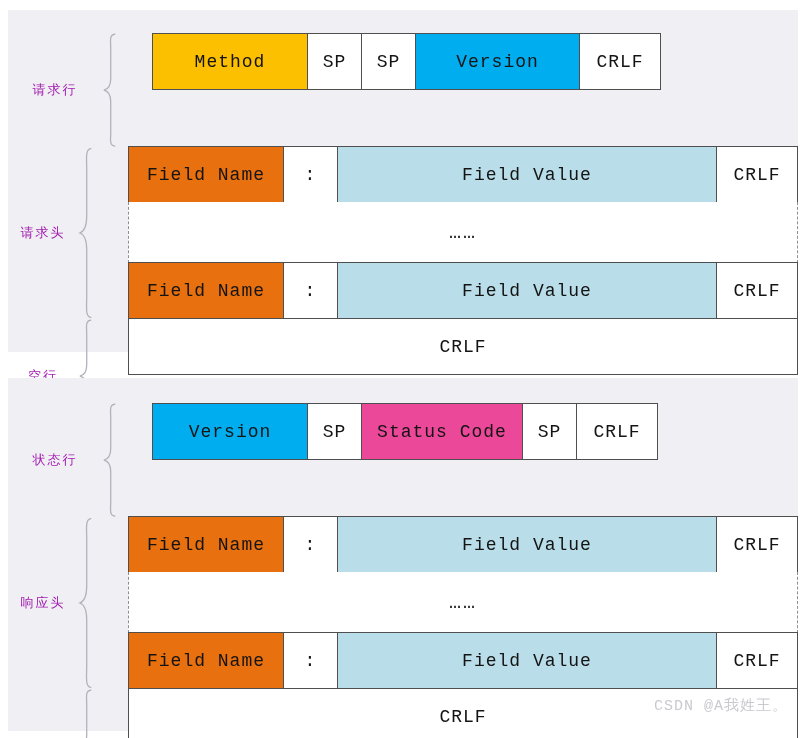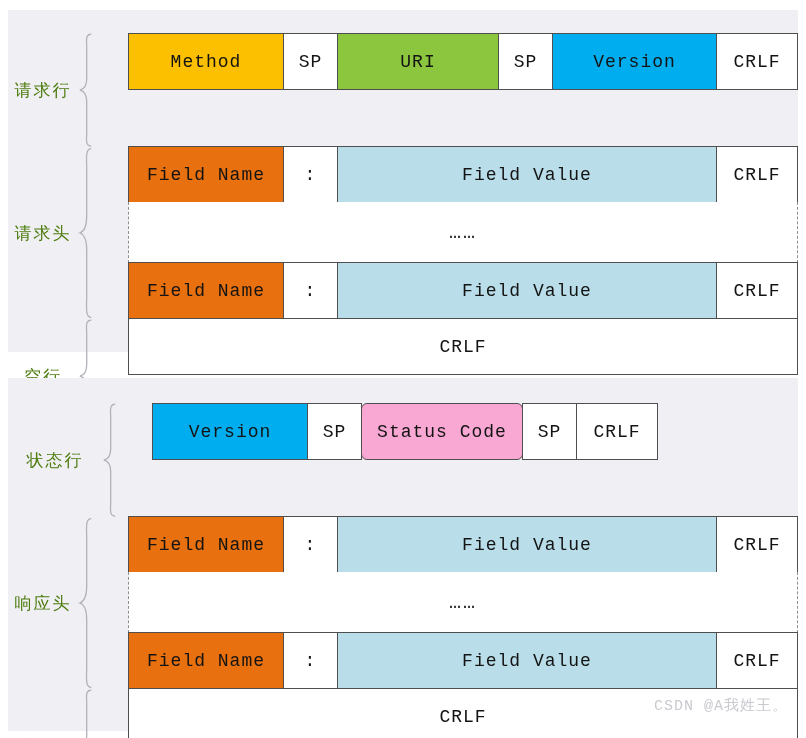--- a/index.html
+++ b/index.html
@@ -12,21 +12,21 @@
     position:absolute;left:8px;width:790px;background:#F0EFF4;
     box-sizing:border-box;
   }
   #panel-request{top:10px;height:342px;padding-top:23px;}
   #panel-response{top:378px;height:353px;padding-top:25px;}
   .section{display:flex;align-items:stretch;padding-left:1px;}
   .section + .section .rows{margin-top:-1px;border-radius:10px;}
   .sec-label{
     width:92px;align-self:center;text-align:center;
     font-family:"Liberation Sans","DejaVu Sans",sans-serif;
-    font-size:17px;color:#4d7c0f;letter-spacing:2px;white-space:nowrap;
+    font-size:13px;color:#a21caf;letter-spacing:2px;white-space:nowrap;
   }
   .brace{width:16px;flex:0 0 16px;display:block;}
   .rows{display:flex;flex-direction:column;}
   .row{display:flex;padding-left:35px;}
   .row + .row{margin-top:-1px;}
   .cell{
     box-sizing:border-box;height:57px;border:1px solid #4f4f4f;
     display:flex;align-items:center;justify-content:center;
     font-size:18px;letter-spacing:1px;color:#141414;background:#fff;
   }
@@ -57,21 +57,20 @@
 
   <div class="section">
     <div class="sec-label">请求行</div>
     <svg class="brace" viewBox="0 0 14 100" preserveAspectRatio="none">
         <path d="M12.5,1 C7,1 8.5,7 8.5,13 L8.5,40 C8.5,46 7,49 2.5,50 C7,51 8.5,54 8.5,60 L8.5,87 C8.5,93 7,99 12.5,99" fill="none" stroke="#b2b2ba" stroke-width="1.3" vector-effect="non-scaling-stroke"></path>
       </svg>
     <div class="rows">
       <div class="row">
         <div class="cell cw-a" style="background-color: rgb(252, 192, 0);">Method</div>
         <div class="cell cw-b" style="background-color: rgb(255, 255, 255);">SP</div>
-        <div class="cell cw-c" style="background-color: rgb(140, 198, 63);">URI</div>
         <div class="cell cw-b" style="background-color: rgb(255, 255, 255);">SP</div>
         <div class="cell cw-d" style="background-color: rgb(0, 174, 239);">Version</div>
         <div class="cell cw-e" style="background-color: rgb(255, 255, 255);">CRLF</div>
       </div>
     </div>
   </div>
 
   <div class="section">
     <div class="sec-label">请求头</div>
     <svg class="brace" viewBox="0 0 14 100" preserveAspectRatio="none">
@@ -114,21 +113,21 @@
 
   <div class="section">
     <div class="sec-label">状态行</div>
     <svg class="brace" viewBox="0 0 14 100" preserveAspectRatio="none">
         <path d="M12.5,1 C7,1 8.5,7 8.5,13 L8.5,40 C8.5,46 7,49 2.5,50 C7,51 8.5,54 8.5,60 L8.5,87 C8.5,93 7,99 12.5,99" fill="none" stroke="#b2b2ba" stroke-width="1.3" vector-effect="non-scaling-stroke"></path>
       </svg>
     <div class="rows">
       <div class="row">
         <div class="cell cw-a" style="background-color: rgb(0, 174, 239);">Version</div>
         <div class="cell cw-b" style="background-color: rgb(255, 255, 255);">SP</div>
-        <div class="cell cw-c" style="background-color: #f9a8d4; border-radius: 6px;">Status Code</div>
+        <div class="cell cw-c" style="background-color: #ec4899;">Status Code</div>
         <div class="cell cw-b" style="background-color: rgb(255, 255, 255);">SP</div>
         <div class="cell cw-e" style="background-color: rgb(255, 255, 255);">CRLF</div>
       </div>
     </div>
   </div>
 
   <div class="section">
     <div class="sec-label">响应头</div>
     <svg class="brace" viewBox="0 0 14 100" preserveAspectRatio="none">
         <path d="M12.5,1 C7,1 8.5,7 8.5,13 L8.5,40 C8.5,46 7,49 2.5,50 C7,51 8.5,54 8.5,60 L8.5,87 C8.5,93 7,99 12.5,99" fill="none" stroke="#b2b2ba" stroke-width="1.3" vector-effect="non-scaling-stroke"></path>

